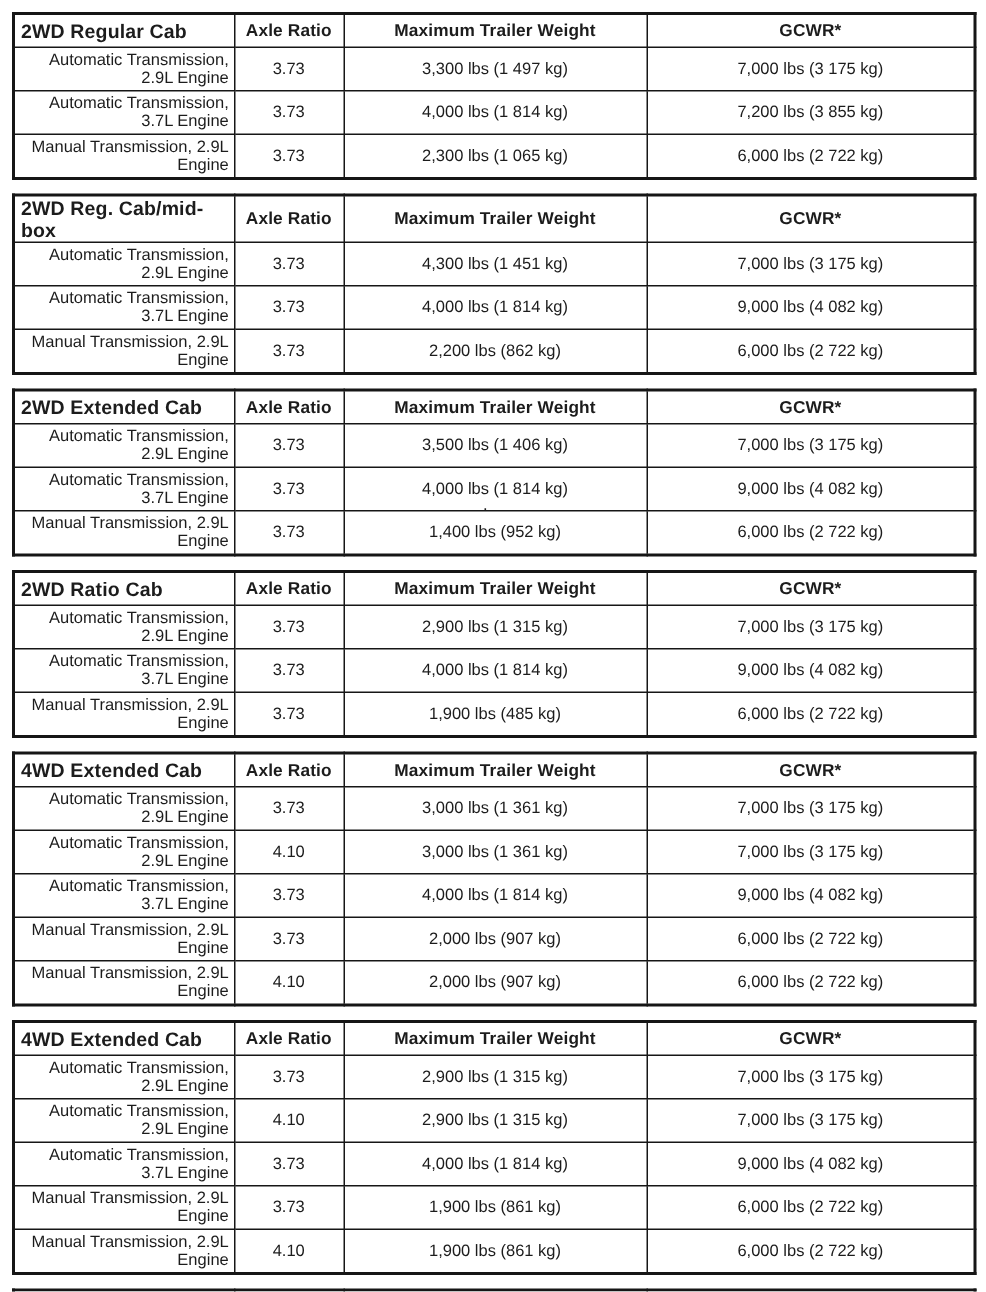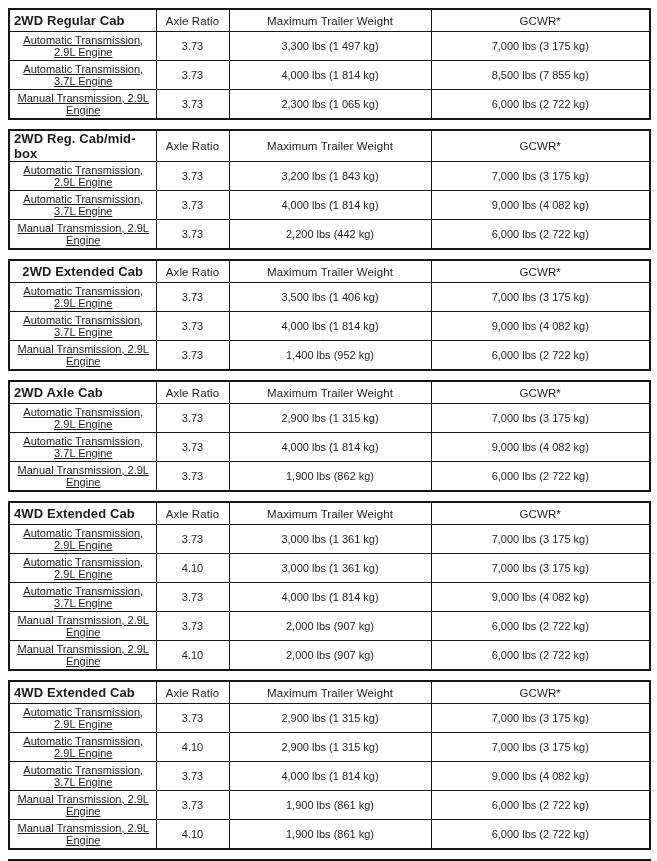--- a/index.html
+++ b/index.html
@@ -23,35 +23,34 @@
     overflow: hidden;
   }
   th.title {
     text-align: left;
     font-weight: bold;
     font-size: 13px;
     height: 21px;
     padding: 0 4px;
     letter-spacing: 0.1px;
   }
-  th.title.center { text-align: center; }
+  th.title.center { }
   th.col {
     text-align: center;
-    font-weight: normal;
+    font-weight: bold;
     font-size: 11.5px;
     height: 21px;
     padding: 0 2px;
     letter-spacing: 0.1px;
   }
   td { height: 26px; font-size: 11px; vertical-align: middle; }
   td.cfg {
-    text-align: center;
+    text-align: right;
     padding: 1px 3px 1px 4px;
     line-height: 12.5px;
-    text-decoration: underline;
   }
   td.val { text-align: center; padding: 0 4px; }
   td.rel { position: relative; }
   .dot {
     position: absolute;
     left: 46%;
     bottom: 0px;
     font-size: 11px;
     line-height: 6px;
   }
@@ -80,21 +79,21 @@
       <tr>
         <td class="cfg">Automatic Transmission, 2.9L Engine</td>
         <td class="val">3.73</td>
         <td class="val">3,300 lbs (1 497 kg)</td>
         <td class="val">7,000 lbs (3 175 kg)</td>
       </tr>
       <tr>
         <td class="cfg">Automatic Transmission, 3.7L Engine</td>
         <td class="val">3.73</td>
         <td class="val">4,000 lbs (1 814 kg)</td>
-        <td class="val">8,500 lbs (7 855 kg)</td>
+        <td class="val">7,200 lbs (3 855 kg)</td>
       </tr>
       <tr>
         <td class="cfg">Manual Transmission, 2.9L Engine</td>
         <td class="val">3.73</td>
         <td class="val">2,300 lbs (1 065 kg)</td>
         <td class="val">6,000 lbs (2 722 kg)</td>
       </tr>
     </tbody>
   </table>
 
@@ -110,33 +109,33 @@
         <th class="title">2WD Reg. Cab/mid-box</th>
         <th class="col">Axle Ratio</th>
         <th class="col">Maximum Trailer Weight</th>
         <th class="col">GCWR*</th>
       </tr>
     </thead>
     <tbody>
       <tr>
         <td class="cfg">Automatic Transmission, 2.9L Engine</td>
         <td class="val">3.73</td>
-        <td class="val">3,200 lbs (1 843 kg)</td>
-        <td class="val">7,000 lbs (3 175 kg)</td>
-      </tr>
-      <tr>
-        <td class="cfg">Automatic Transmission, 3.7L Engine</td>
-        <td class="val">3.73</td>
-        <td class="val">4,000 lbs (1 814 kg)</td>
-        <td class="val">9,000 lbs (4 082 kg)</td>
-      </tr>
-      <tr>
-        <td class="cfg">Manual Transmission, 2.9L Engine</td>
-        <td class="val">3.73</td>
-        <td class="val">2,200 lbs (442 kg)</td>
+        <td class="val">4,300 lbs (1 451 kg)</td>
+        <td class="val">7,000 lbs (3 175 kg)</td>
+      </tr>
+      <tr>
+        <td class="cfg">Automatic Transmission, 3.7L Engine</td>
+        <td class="val">3.73</td>
+        <td class="val">4,000 lbs (1 814 kg)</td>
+        <td class="val">9,000 lbs (4 082 kg)</td>
+      </tr>
+      <tr>
+        <td class="cfg">Manual Transmission, 2.9L Engine</td>
+        <td class="val">3.73</td>
+        <td class="val">2,200 lbs (862 kg)</td>
         <td class="val">6,000 lbs (2 722 kg)</td>
       </tr>
     </tbody>
   </table>
 
   <table class="spec">
     <colgroup>
         <col style="width:147px">
         <col style="width:73px">
         <col style="width:202px">
@@ -174,21 +173,21 @@
 
   <table class="spec">
     <colgroup>
         <col style="width:147px">
         <col style="width:73px">
         <col style="width:202px">
         <col style="width:219px">
       </colgroup>
     <thead>
       <tr>
-        <th class="title">2WD Axle Cab</th>
+        <th class="title">2WD Ratio Cab</th>
         <th class="col">Axle Ratio</th>
         <th class="col">Maximum Trailer Weight</th>
         <th class="col">GCWR*</th>
       </tr>
     </thead>
     <tbody>
       <tr>
         <td class="cfg">Automatic Transmission, 2.9L Engine</td>
         <td class="val">3.73</td>
         <td class="val">2,900 lbs (1 315 kg)</td>
@@ -196,21 +195,21 @@
       </tr>
       <tr>
         <td class="cfg">Automatic Transmission, 3.7L Engine</td>
         <td class="val">3.73</td>
         <td class="val">4,000 lbs (1 814 kg)</td>
         <td class="val">9,000 lbs (4 082 kg)</td>
       </tr>
       <tr>
         <td class="cfg">Manual Transmission, 2.9L Engine</td>
         <td class="val">3.73</td>
-        <td class="val">1,900 lbs (862 kg)</td>
+        <td class="val">1,900 lbs (485 kg)</td>
         <td class="val">6,000 lbs (2 722 kg)</td>
       </tr>
     </tbody>
   </table>
 
   <table class="spec">
     <colgroup>
         <col style="width:147px">
         <col style="width:73px">
         <col style="width:202px">

